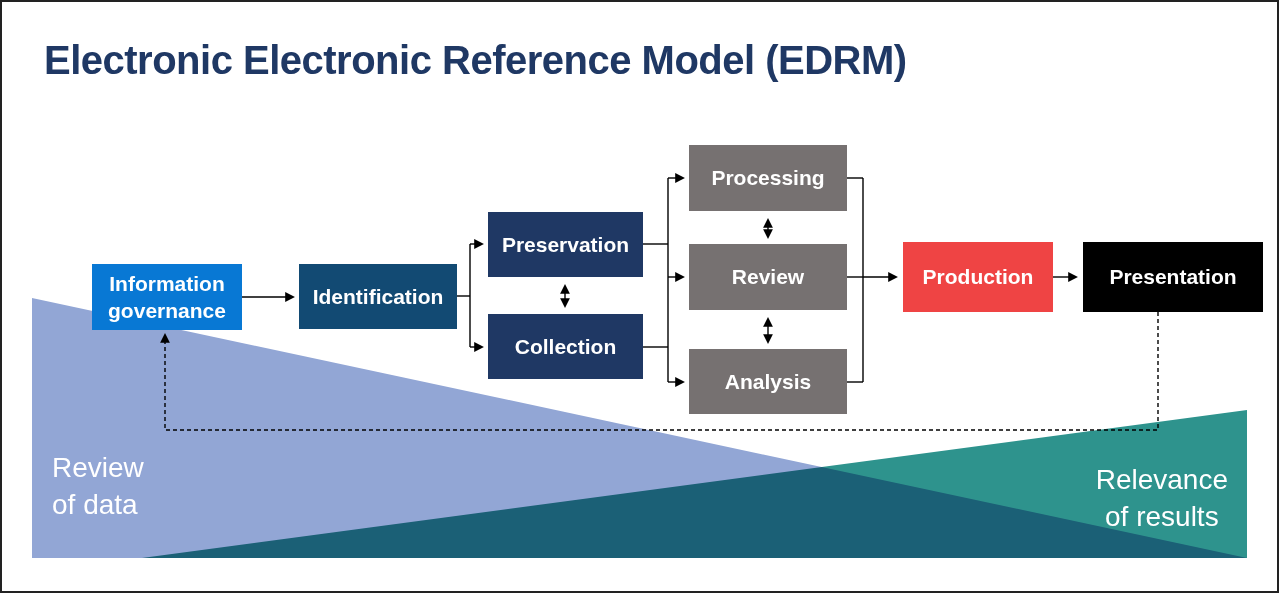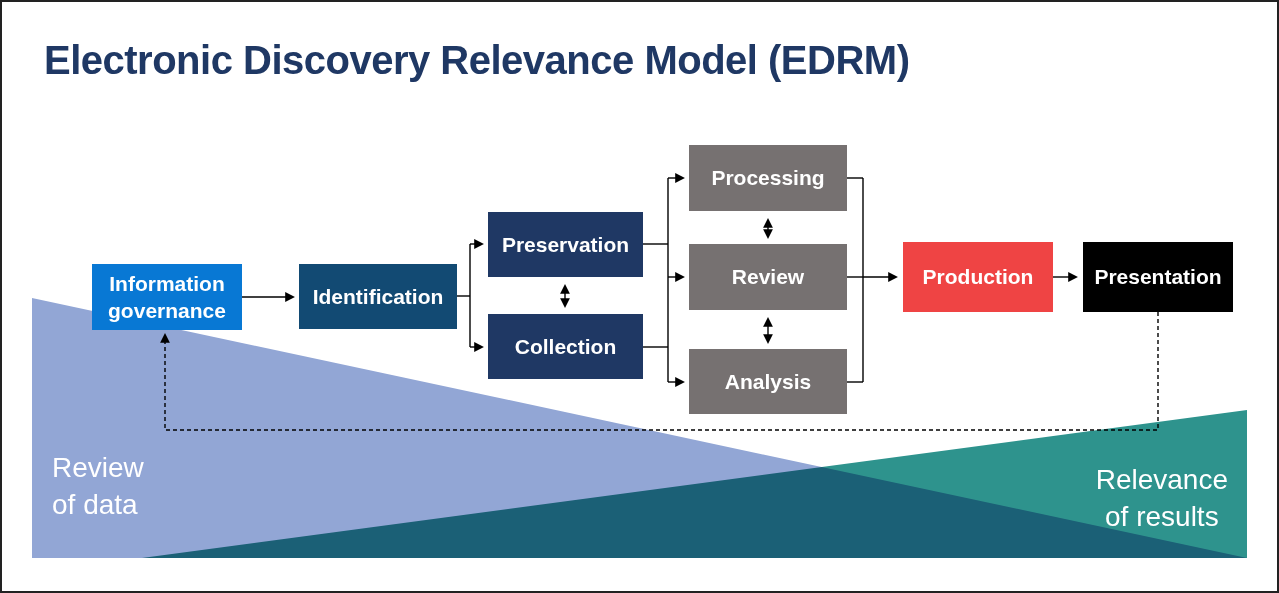--- a/index.html
+++ b/index.html
@@ -44,21 +44,21 @@
     box-sizing: border-box;
   }
   .n-igov      { left:  90px; top: 262px; width: 150px; height: 66px; }
   .n-ident     { left: 297px; top: 262px; width: 158px; height: 65px; }
   .n-preserve  { left: 486px; top: 210px; width: 155px; height: 65px; }
   .n-collect   { left: 486px; top: 312px; width: 155px; height: 65px; }
   .n-process   { left: 687px; top: 143px; width: 158px; height: 66px; }
   .n-review    { left: 687px; top: 242px; width: 158px; height: 66px; }
   .n-analysis  { left: 687px; top: 347px; width: 158px; height: 65px; }
   .n-product   { left: 901px; top: 240px; width: 150px; height: 70px; }
-  .n-present   { left: 1081px; top: 240px; width: 150px; height: 70px; }
+  .n-present   { left: 1081px; top: 240px; width: 180px; height: 70px; }
   .bg-label {
     position: absolute;
     color: #ffffff;
     font-size: 28px;
     font-weight: 400;
     line-height: 1.32;
     white-space: pre-line;
   }
   .volume-label    { left: 50px;  top: 448px; text-align: left; }
   .relevance-label { right: 49px; top: 460px; text-align: center; }
@@ -71,21 +71,21 @@
   <svg class="layer" width="1279" height="593" viewBox="0 0 1279 593">
     <polygon points="30,296 30,556 1245,556" style="fill: rgb(146, 166, 213);"></polygon>
     <polygon style="mix-blend-mode: multiply; fill: rgb(46, 147, 141);" points="140,556 1245,408 1245,556"></polygon>
   </svg>
 
   <div class="bg-label volume-label">Review
 of data</div>
   <div class="bg-label relevance-label">Relevance
 of results</div>
 
-  <h1 class="title" style="color: rgb(31, 56, 100);">Electronic Discovery Relevance Model (EDRM)</h1>
+  <h1 class="title" style="color: rgb(31, 56, 100);">Electronic Electronic Reference Model (EDRM)</h1>
 
   <div class="node n-igov" style="background-color: rgb(8, 120, 212);">Information
 governance</div>
   <div class="node n-ident" style="background-color: rgb(18, 74, 115);">Identification</div>
   <div class="node n-preserve" style="background-color: rgb(31, 56, 100);">Preservation</div>
   <div class="node n-collect" style="background-color: rgb(31, 56, 100);">Collection</div>
   <div class="node n-process" style="background-color: rgb(118, 113, 113);">Processing</div>
   <div class="node n-review" style="background-color: rgb(118, 113, 113);">Review</div>
   <div class="node n-analysis" style="background-color: rgb(118, 113, 113);">Analysis</div>
   <div class="node n-product" style="background-color: #ef4444;">Production</div>

